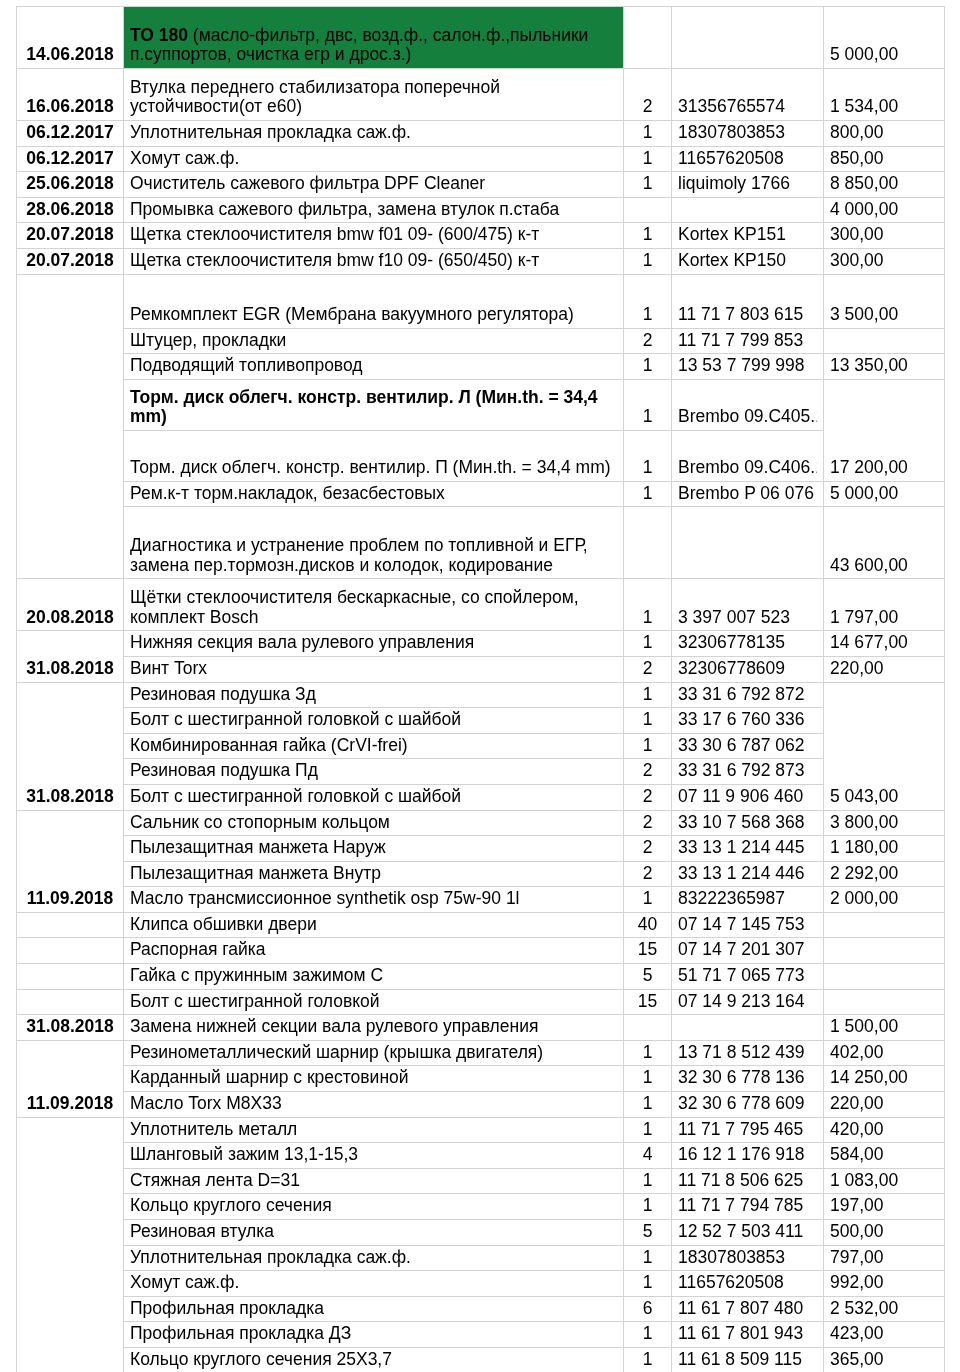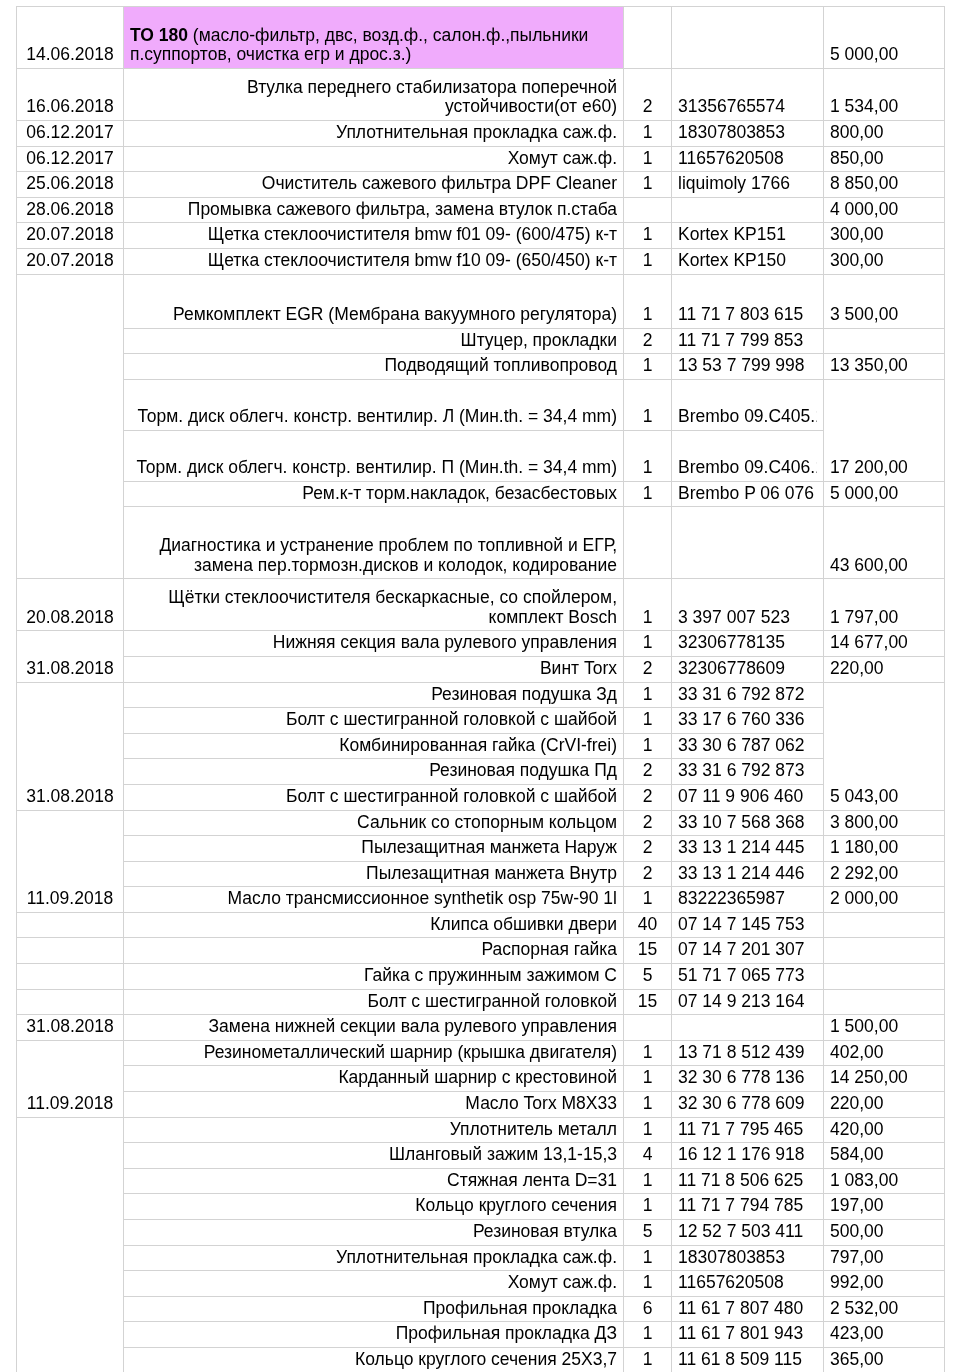--- a/index.html
+++ b/index.html
@@ -34,31 +34,31 @@
   table.invoice col.c-price { width: 121px; }
 
   table.invoice td {
     border: 1px solid #d3d3d3;
     padding: 2px 6px 3px 6px;
     vertical-align: bottom;
     overflow: hidden;
     white-space: normal;
     word-break: normal;
   }
-  td.date   { text-align: center; vertical-align: middle; }
-  td.name   { text-align: right; }
+  td.date   { text-align: center; vertical-align: middle; font-weight: bold; }
+  td.name   { text-align: left; }
   td.qty    { text-align: center; }
   td.part   { text-align: left; white-space: nowrap; }
   td.price  { text-align: left; }
 
   td.vmid { vertical-align: middle; }
   td.vbot { vertical-align: bottom; }
 
   td.green {
-    background: #f0abfc;
+    background: #15803d;
     color: #000000;
     vertical-align: bottom;
   }
   td.green b { font-weight: bold; }
 
   .nowrap-clip {
     display: block;
     white-space: nowrap;
     overflow: hidden;
   }
@@ -150,21 +150,21 @@
         <td class="price"><span></span></td>
       </tr>
       <tr>
         <td class="name"><span>Подводящий топливопровод</span></td>
         <td class="qty"><span>1</span></td>
         <td class="part"><span>13 53 7 799 998</span></td>
         <td class="price"><span>13 350,00</span></td>
       </tr>
 
       <tr>
-        <td class="name vbot" style="height:45px;"><span>Торм. диск облегч. констр. вентилир. Л (Мин.th. = 34,4 mm)</span></td>
+        <td class="name vbot" style="height:45px;font-weight:bold;"><span>Торм. диск облегч. констр. вентилир. Л (Мин.th. = 34,4 mm)</span></td>
         <td class="qty vbot"><span>1</span></td>
         <td class="part vbot">
             <span class="nowrap-clip">Brembo 09.C405.13</span>
           </td>
         <td class="price vmid" rowspan="2"><span>17 200,00</span></td>
       </tr>
       <tr>
         <td class="name vbot" style="height:45px;"><span>Торм. диск облегч. констр. вентилир. П (Мин.th. = 34,4 mm)</span></td>
         <td class="qty vbot"><span>1</span></td>
         <td class="part vbot">

